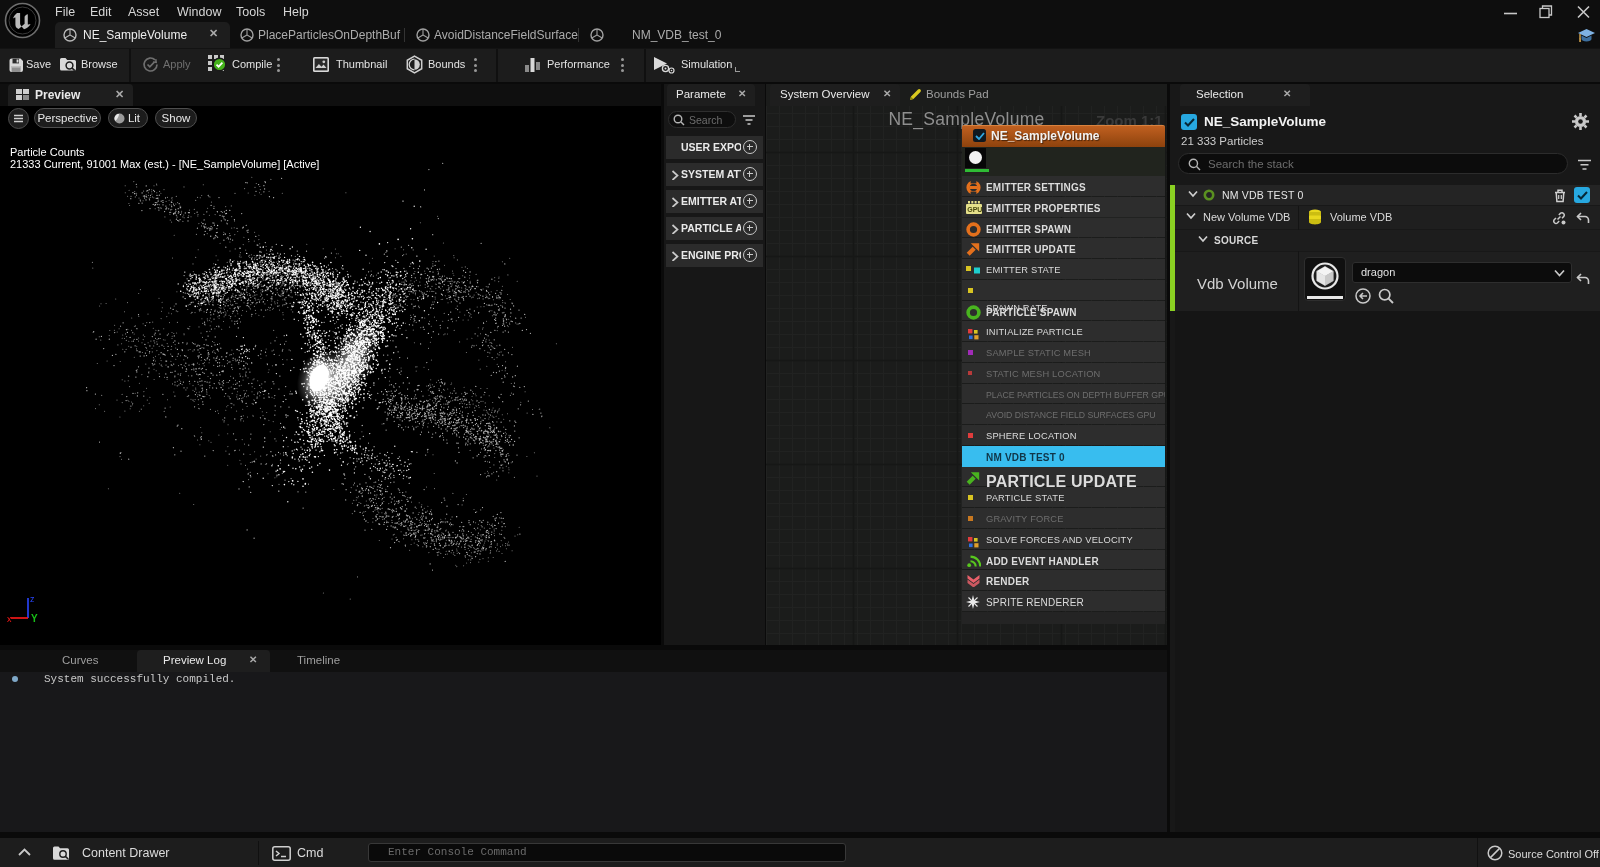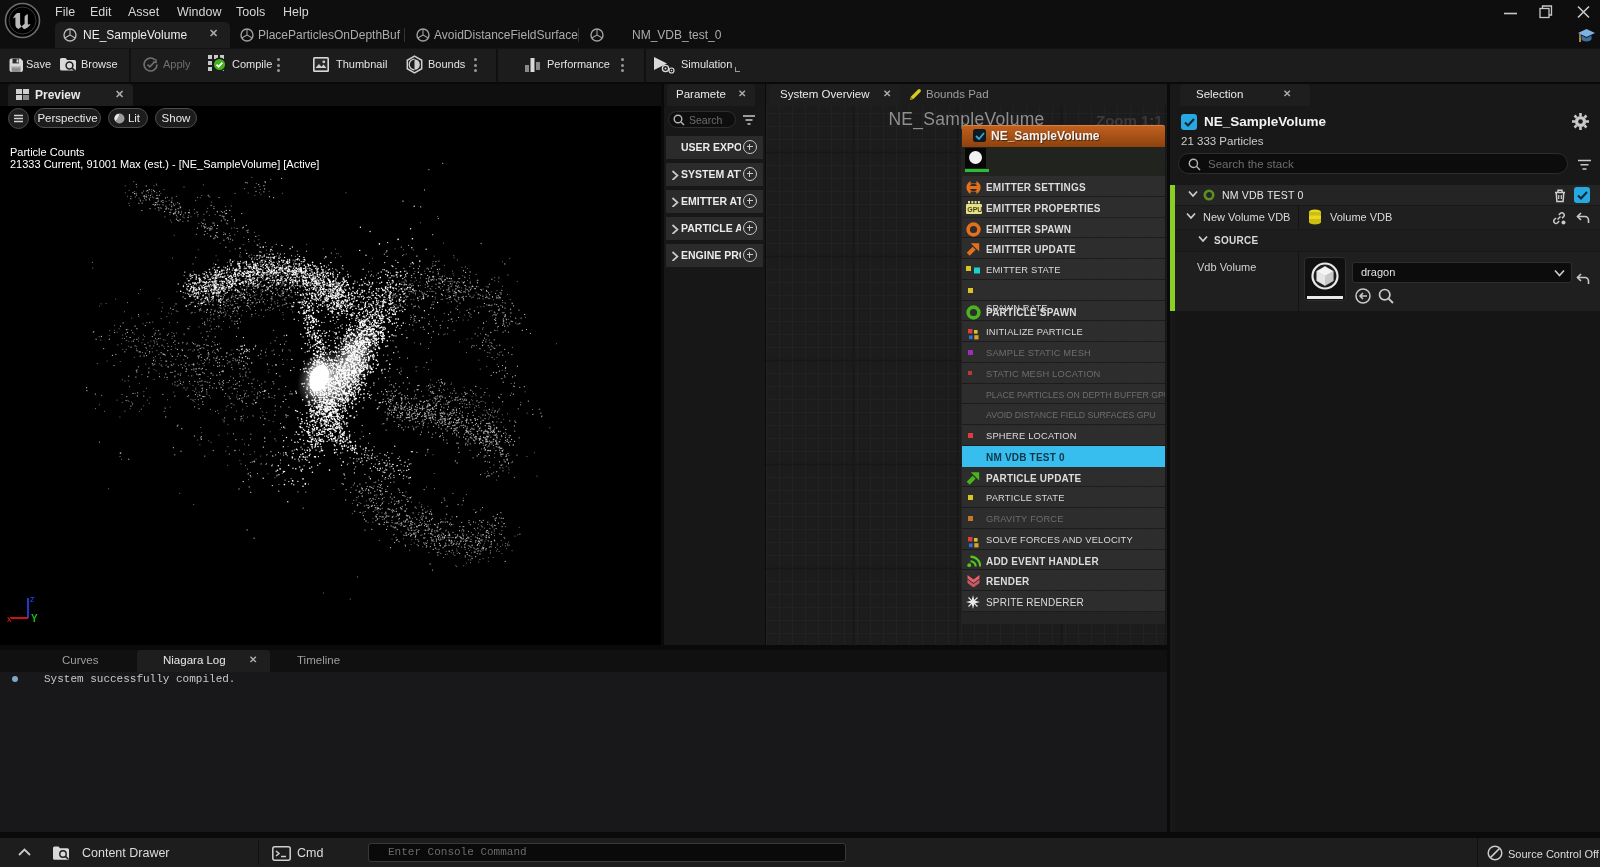--- a/index.html
+++ b/index.html
@@ -357,21 +357,21 @@
     </svg>
 <div class="abs" style="left:24px;top:223px;font-size:9.3px;font-weight:normal;color:#6e6e6e;letter-spacing:.2px;white-space:nowrap">SAMPLE STATIC MESH</div>
 <div class="abs" style="left:6px;top:225px;width:4.5px;height:4.5px;background:#a12bb8"></div>
 <div class="abs" style="left:24px;top:244px;font-size:9.3px;font-weight:normal;color:#6e6e6e;letter-spacing:.2px;white-space:nowrap">STATIC MESH LOCATION</div>
 <div class="abs" style="left:6px;top:246px;width:4px;height:4px;background:#b83a3a"></div>
 <div class="abs" style="left:24px;top:265px;font-size:8.7px;font-weight:normal;color:#6e6e6e;letter-spacing:0;white-space:nowrap">PLACE PARTICLES ON DEPTH BUFFER GPU</div>
 <div class="abs" style="left:24px;top:285px;font-size:8.7px;font-weight:normal;color:#6e6e6e;letter-spacing:0;white-space:nowrap">AVOID DISTANCE FIELD SURFACES GPU</div>
 <div class="abs" style="left:24px;top:306px;font-size:9.3px;font-weight:normal;color:#dcdcdc;letter-spacing:.2px;white-space:nowrap">SPHERE LOCATION</div>
 <div class="abs" style="left:6px;top:308px;width:4.5px;height:4.5px;background:#e03c3c"></div>
 <div class="abs" style="left:24px;top:327px;font-size:10px;color:#103648;font-weight:bold;letter-spacing:.2px">NM VDB TEST 0</div>
-<div class="abs" style="left:24px;top:348px;font-size:10px;font-weight:bold;color:#dcdcdc;letter-spacing:.2px;white-space:nowrap">PARTICLE UPDATE</div>
+<div class="abs" style="left:24px;top:348px;font-size:16px;font-weight:bold;color:#dcdcdc;letter-spacing:.2px;white-space:nowrap">PARTICLE UPDATE</div>
 <svg class="abs" style="left:4px;top:346px" width="14" height="14">
       <path d="M2.2 12.2l6-6" fill="none" stroke="#49b41f" stroke-width="4.2"></path>
       <path d="M4.8 1.2h8.4v8.4z" fill="#49b41f"></path>
     </svg>
 <div class="abs" style="left:24px;top:368px;font-size:9.3px;font-weight:normal;color:#dcdcdc;letter-spacing:.2px;white-space:nowrap">PARTICLE STATE</div>
 <div class="abs" style="left:6px;top:370px;width:4.5px;height:4.5px;background:#d8c422"></div>
 <div class="abs" style="left:24px;top:389px;font-size:9.3px;font-weight:normal;color:#6e6e6e;letter-spacing:.2px;white-space:nowrap">GRAVITY FORCE</div>
 <div class="abs" style="left:6px;top:391px;width:4.5px;height:4.5px;background:#c87820"></div>
 <div class="abs" style="left:24px;top:410px;font-size:9.3px;font-weight:normal;color:#dcdcdc;letter-spacing:.2px;white-space:nowrap">SOLVE FORCES AND VELOCITY</div>
 <svg class="abs" style="left:6px;top:412px" width="12" height="12">
@@ -462,21 +462,21 @@
     <path d="M5 1L1.5 4.5 5 8" fill="none" stroke="#c9c9c9" stroke-width="1.6"></path>
     <path d="M1.5 4.5H9a3.5 3.5 0 013.5 3.5v3" fill="none" stroke="#c9c9c9" stroke-width="1.6"></path>
   </svg>
 <div class="abs" style="left:1175px;top:230px;width:425px;height:21px;background:#1d1d1d"></div>
 <svg class="abs" style="left:1198px;top:235px" width="10" height="8">
     <path d="M1 1.5l4 4.5 4-4.5" stroke="#cfcfcf" stroke-width="1.7" fill="none"></path>
   </svg>
 <div class="abs" style="left:1214px;top:235px;font-size:10px;font-weight:bold;color:#d8d8d8;letter-spacing:.3px">SOURCE</div>
 <div class="abs" style="left:1175px;top:252px;width:425px;height:59px;background:#1f1f1f"></div>
 <div class="abs" style="left:1298px;top:252px;width:1px;height:59px;background:#141414"></div>
-<div class="abs" style="left:1197px;top:261px;font-size:11px;color:#d2d2d2">Vdb Volume</div>
+<div class="abs" style="left:1197px;top:275px;font-size:15px;color:#d2d2d2">Vdb Volume</div>
 <div class="abs" style="left:1304px;top:257px;width:42px;height:44px;background:#101010;border:1px solid #2e2e2e;border-radius:4px"></div>
 <svg class="abs" style="left:1311px;top:262px" width="28" height="28">
     <circle cx="14" cy="14" r="12.5" fill="#1d1d1d" stroke="#e8e8e8" stroke-width="2.2"></circle>
     <g stroke="#999" stroke-width=".8">
       <path d="M14 4.5l8.2 4.7v9.6L14 23.5l-8.2-4.7V9.2z" fill="#ddd"></path>
       <path d="M5.8 9.2L14 14l8.2-4.8M14 14v9.5" fill="none"></path>
     </g>
     <path d="M14 4.5l8.2 4.7L14 14 5.8 9.2z" fill="#f4f4f4"></path>
     <path d="M14 14l8.2-4.8v9.6L14 23.5z" fill="#c9c9c9"></path>
     <path d="M14 14L5.8 9.2v9.6L14 23.5z" fill="#e6e6e6"></path>
@@ -498,21 +498,21 @@
 <svg class="abs" style="left:1576px;top:273px" width="14" height="12">
     <path d="M5 1L1.5 4.5 5 8" fill="none" stroke="#c9c9c9" stroke-width="1.6"></path>
     <path d="M1.5 4.5H9a3.5 3.5 0 013.5 3.5v3" fill="none" stroke="#c9c9c9" stroke-width="1.6"></path>
   </svg>
 <div class="abs" style="left:1175px;top:311px;width:425px;height:521px;background:#151515"></div>
 <div id="bottom"></div>
 <div class="abs" style="left:0px;top:645px;width:1167px;height:5px;background:#0a0a0a"></div>
 <div class="abs" style="left:0px;top:650px;width:1167px;height:22px;background:#101010"></div>
 <div class="abs" style="left:62px;top:654px;font-size:11.5px;color:#9f9f9f">Curves</div>
 <div class="abs" style="left:137px;top:650px;width:133px;height:22px;background:#1e1e1e;border-radius:4px 4px 0 0"></div>
-<div class="abs" style="left:163px;top:654px;font-size:11.5px;color:#e9e9e9;font-weight:normal">Niagara Log</div>
+<div class="abs" style="left:163px;top:654px;font-size:11.5px;color:#e9e9e9;font-weight:normal">Preview Log</div>
 <div class="abs x" style="left:249px;top:654px;font-size:10px">✕</div>
 <div class="abs" style="left:297px;top:654px;font-size:11.5px;color:#9f9f9f">Timeline</div>
 <div class="abs" style="left:0px;top:672px;width:1167px;height:160px;background:#18181a"></div>
 <div class="abs" style="left:12px;top:676px;width:6px;height:6px;border-radius:50%;background:#7fa8c8"></div>
 <div class="abs mono" style="left:44px;top:673px;font-size:11px;color:#c8c8c8">System successfully compiled.</div>
 <div class="abs" style="left:0px;top:832px;width:1600px;height:6px;background:#0a0a0a"></div>
 <div id="statusbar"></div>
 <svg class="abs" style="left:18px;top:848px" width="13" height="8">
     <path d="M1 7l5.5-5.5L12 7" fill="none" stroke="#c9c9c9" stroke-width="1.8"></path>
   </svg>

